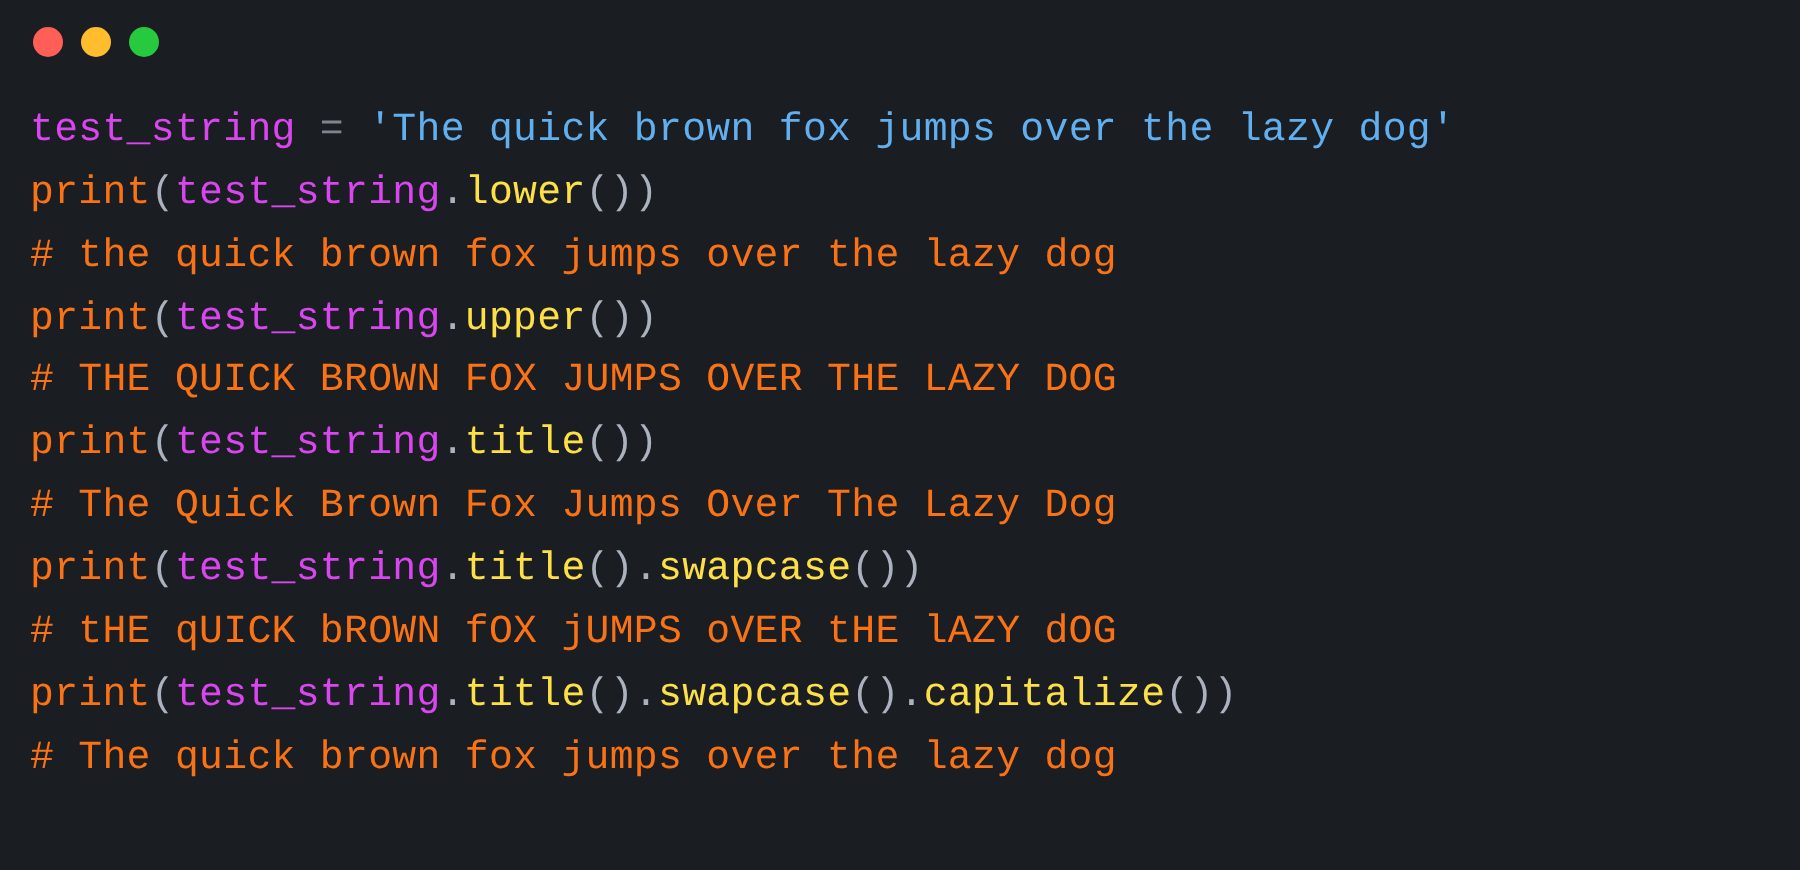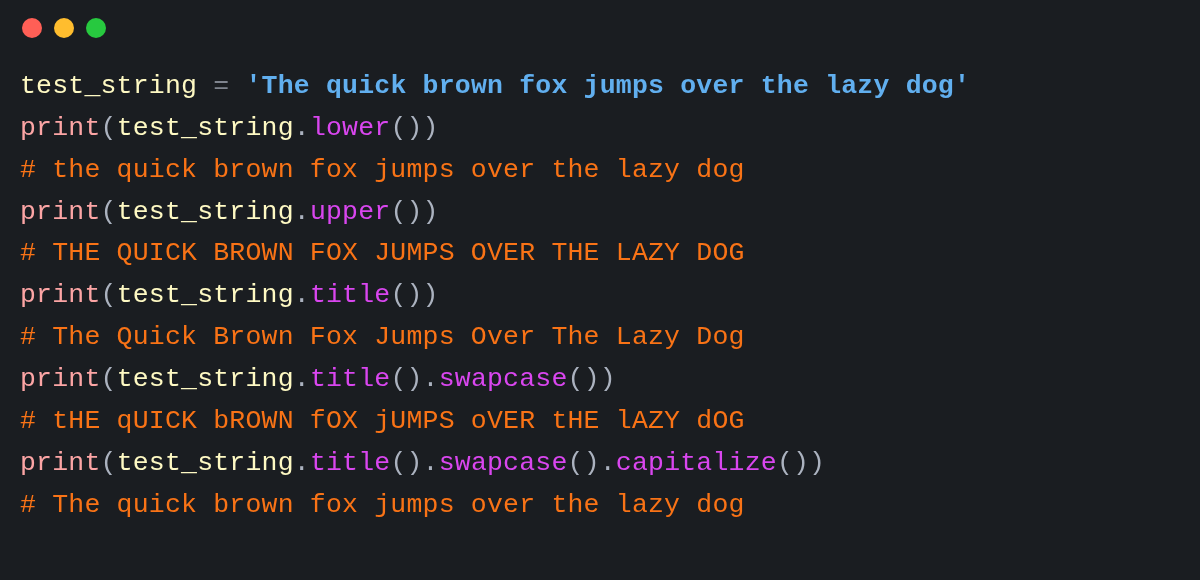--- a/index.html
+++ b/index.html
@@ -26,25 +26,25 @@
   .red { background: #ff5f56; }
   .yellow { background: #ffbd2e; }
   .green { background: #27c93f; }
   .code {
     padding: 18px 20px 10px 20px;
     font-size: 26.5px;
     line-height: 1.58;
     letter-spacing: 0.2px;
     white-space: pre;
   }
-  .tok-var { color: #fef9c3; }
+  .tok-var { color: #d946ef; }
   .tok-op { color: #7f848e; }
-  .tok-str { color: #61afef; font-weight: bold; }
-  .tok-fn { color: #fca5a5; }
-  .tok-method { color: #d946ef; }
+  .tok-str { color: #61afef; }
+  .tok-fn { color: #f97316; }
+  .tok-method { color: #fde047; }
   .tok-punc { color: #abb2bf; }
   .tok-comment { color: #f97316; }
   .line { display: block; }
 </style>
 </head>
 <body>
 
 <div class="titlebar">
   <div class="dot red"></div>
   <div class="dot yellow"></div>

